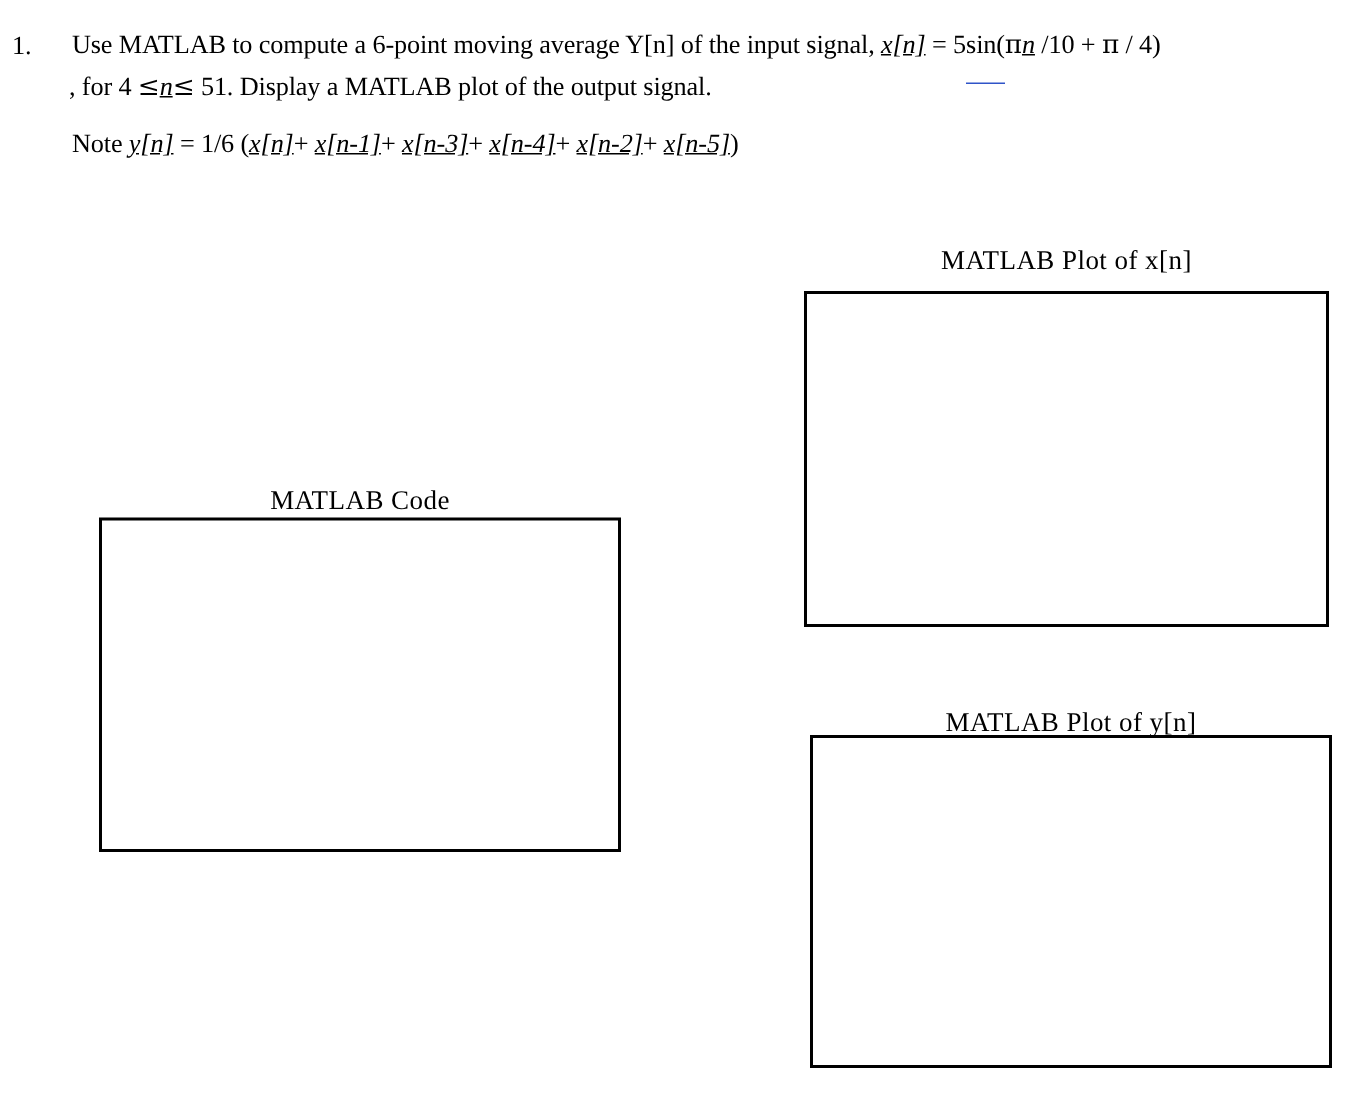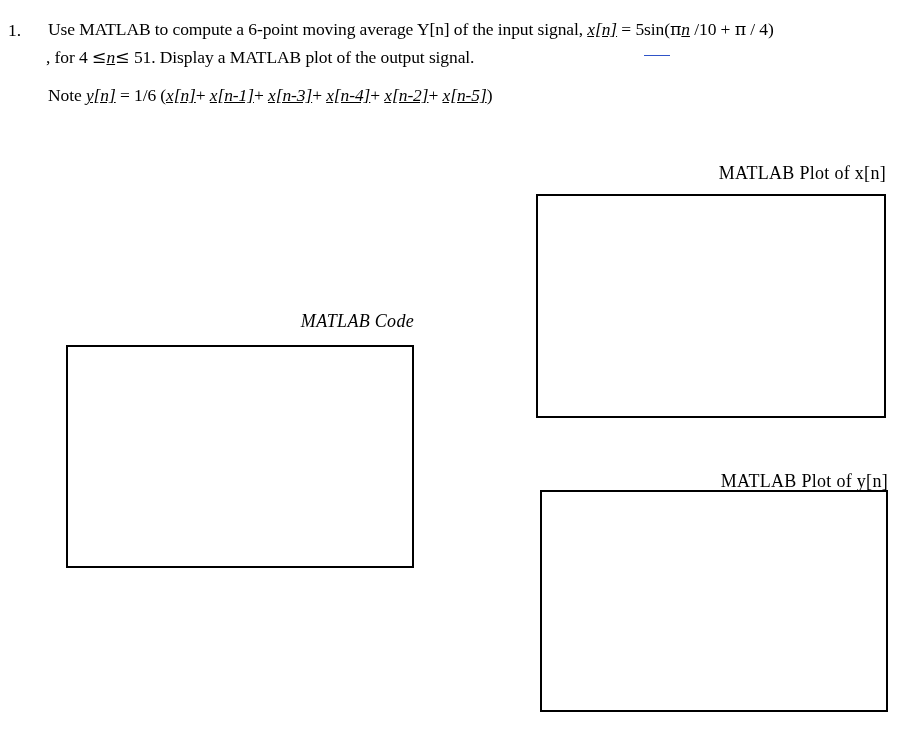--- a/index.html
+++ b/index.html
@@ -61,29 +61,28 @@
   }
 
   .sym { font-family: "DejaVu Serif", serif; font-style: normal; }
 
   
   .section-label {
     position: absolute;
     font-size: 18px;
     line-height: 1;
     white-space: nowrap;
-    text-align: right;
+    text-align: center;
     letter-spacing: 0.3px;
   }
 
   #label-code {
     left: 66px;
-    top: 312px;
+    top: 324px;
     width: 348px;
-    font-style: italic;
   }
 
   #label-plot-x {
     left: 536px;
     top: 164px;
     width: 350px;
   }
 
   #label-plot-y {
     left: 540px;

